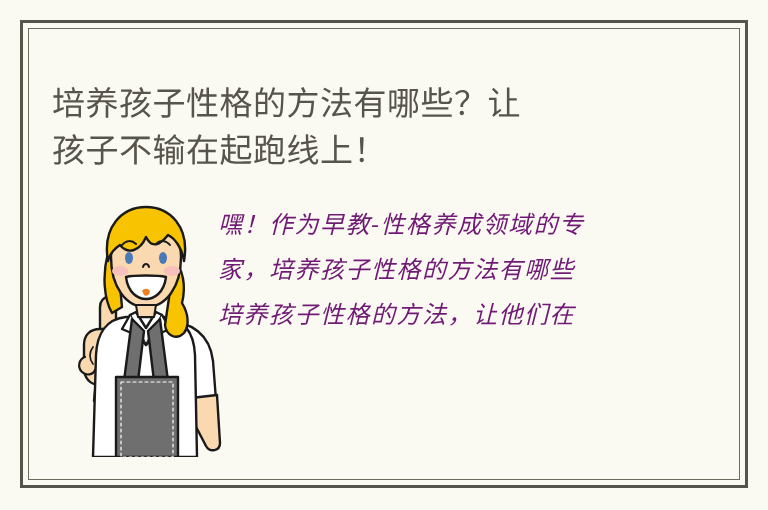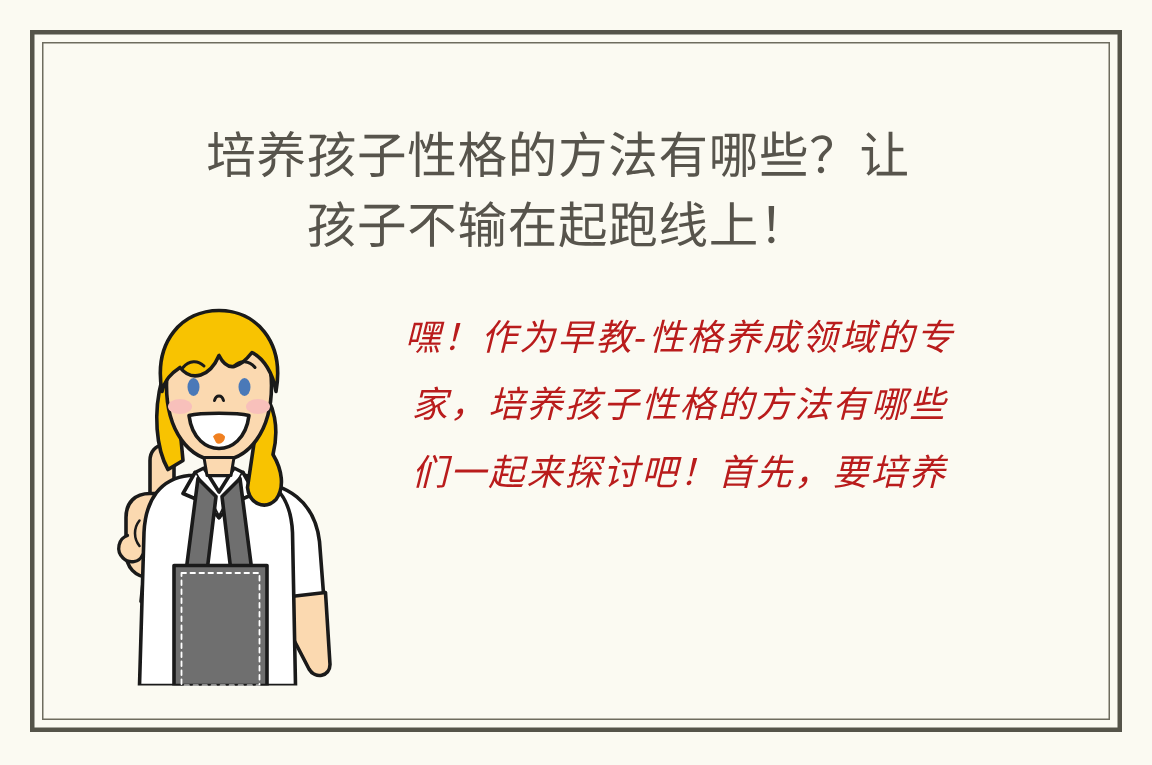--- a/index.html
+++ b/index.html
@@ -13,21 +13,20 @@
   body {
     background: #fbfaf2;
     font-family: "Liberation Sans", "DejaVu Sans", sans-serif;
   }
 
   #page {
     position: relative;
     width: 640px;
     height: 510px;
     background: #fbfaf2;
-    text-align: center;
   }
 
   
   .frame-outer {
     position: absolute;
     left: 20px;
     top: 20px;
     width: 728px;
     height: 468px;
     border: 3px solid #55544a;
@@ -79,21 +78,21 @@
     width: 170px;
     height: 262px;
   }
 
   
   .body-text {
     position: absolute;
     left: 178px;
     top: 8px;
     width: 470px;
-    color: #b91c1c;
+    color: #701a75;
     font-family: "DejaVu Serif", "Liberation Serif", serif;
     font-style: italic;
     font-size: 24px;
     line-height: 45px;
     letter-spacing: 1.5px;
   }
   .body-text .line {
     display: block;
     white-space: nowrap;
   }
@@ -170,17 +169,17 @@
           <path d="M82 96 C84 93 88 93 90 96 C90 100 86 102 84 100 Z" fill="#f08020" stroke="none"></path>
 
           <path d="M76 110 L96 110 L94 122 L78 122 Z" fill="#fbd9b0" stroke-width="2"></path>
         </g>
       </svg>
     </div>
 
     <div class="body-text">
       <span class="line">嘿！作为早教-性格养成领域的专</span>
       <span class="line">家，培养孩子性格的方法有哪些</span>
-      <span class="line">们一起来探讨吧！首先，要培养</span>
+      <span class="line">培养孩子性格的方法，让他们在</span>
     </div>
 
   </div>
 </div>
 
 </body></html>

